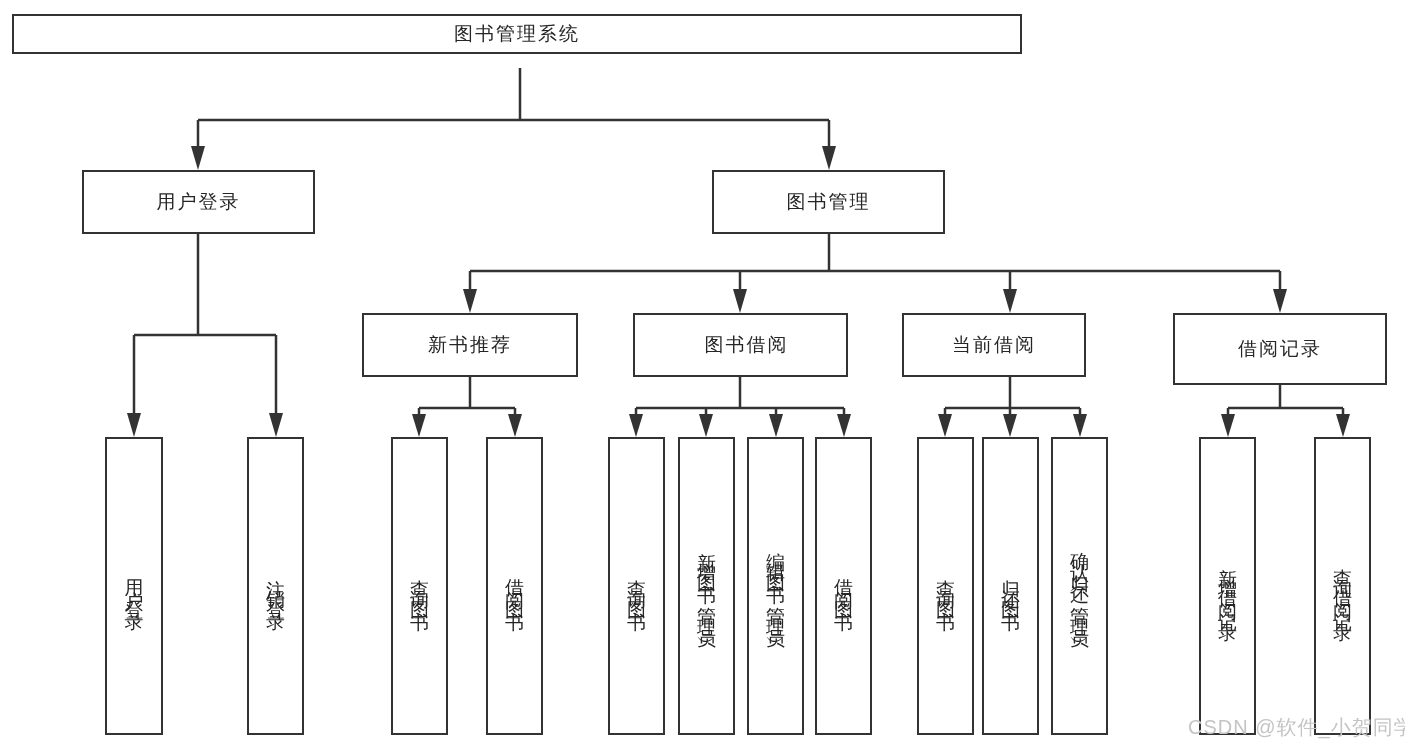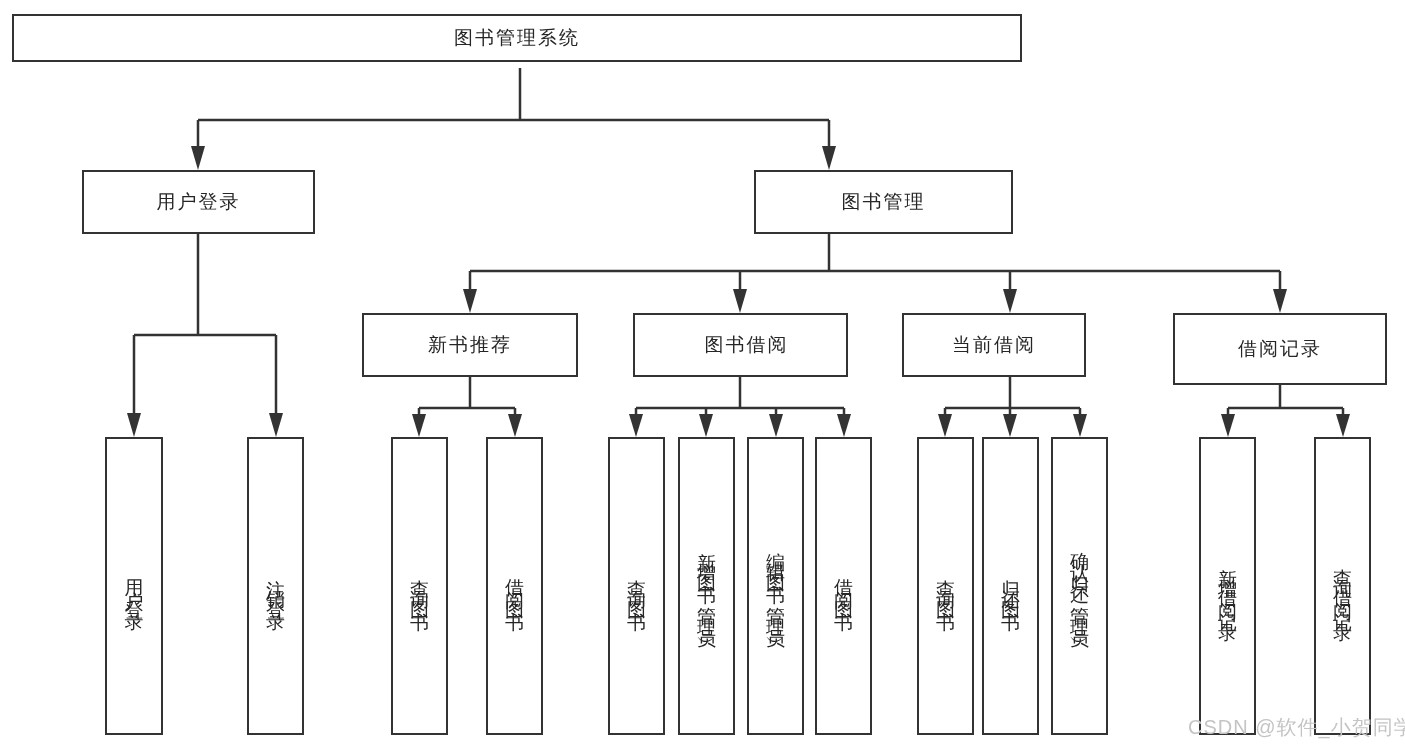--- a/index.html
+++ b/index.html
@@ -123,24 +123,24 @@
     <g>
       <path class="wire" d="M1280 377 V408"></path>
       <path class="wire" d="M1228 408 H1343"></path>
       <path class="wire" d="M1228 408 V417"></path>
       <path class="wire" d="M1343 408 V417"></path>
       <polygon class="head" points="1221,414 1235,414 1228,437"></polygon>
       <polygon class="head" points="1336,414 1350,414 1343,437"></polygon>
     </g>
   </svg>
 
-  <div class="node h-node" style="left:12px;top:14px;width:1010px;height:48px;">图书管理系统</div>
+  <div class="node h-node" style="left:12px;top:14px;width:1010px;height:40px;">图书管理系统</div>
 
   <div class="node h-node" style="left:82px;top:170px;width:233px;height:64px;">用户登录</div>
-  <div class="node h-node" style="left:754px;top:170px;width:259px;height:64px;">图书管理</div>
+  <div class="node h-node" style="left:712px;top:170px;width:233px;height:64px;">图书管理</div>
 
   <div class="node h-node" style="left:362px;top:313px;width:216px;height:64px;">新书推荐</div>
   <div class="node h-node" style="left:633px;top:313px;width:215px;height:64px;padding-left:12px;">图书借阅</div>
   <div class="node h-node" style="left:902px;top:313px;width:184px;height:64px;">当前借阅</div>
   <div class="node h-node" style="left:1173px;top:313px;width:214px;height:72px;">借阅记录</div>
 
   <div class="node v-node" style="left:105px;top:437px;width:58px;height:298px;">
     <span>用户登录</span>
   </div>
   <div class="node v-node" style="left:247px;top:437px;width:57px;height:298px;">

